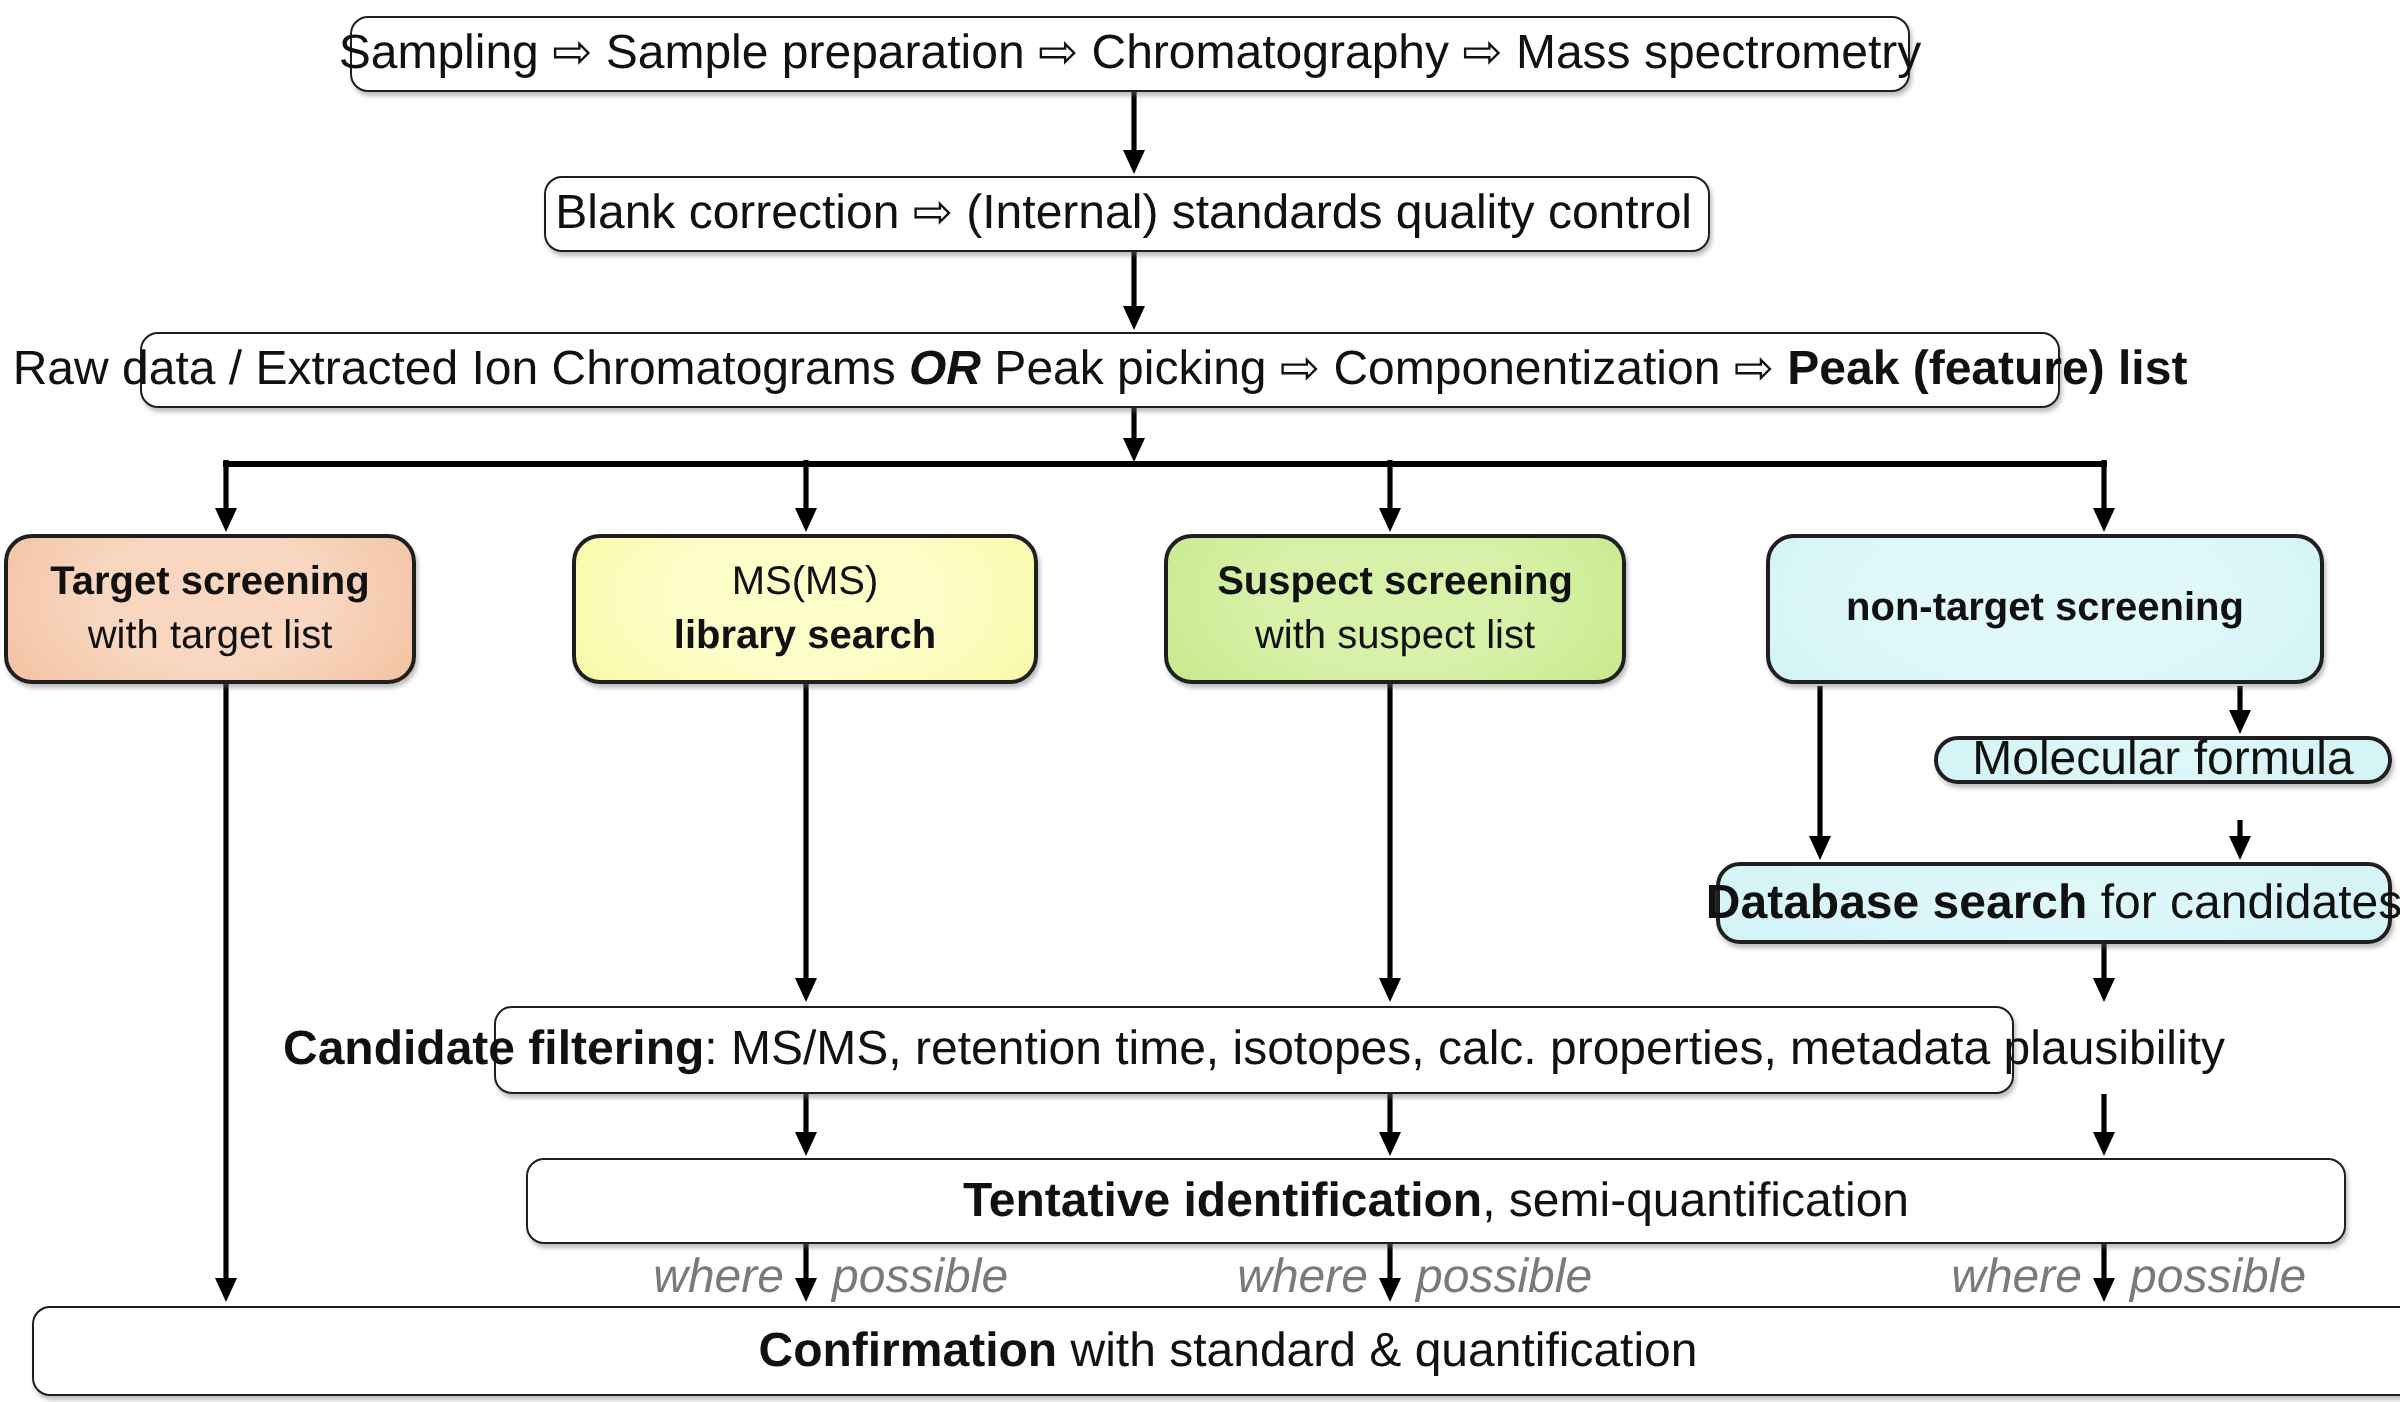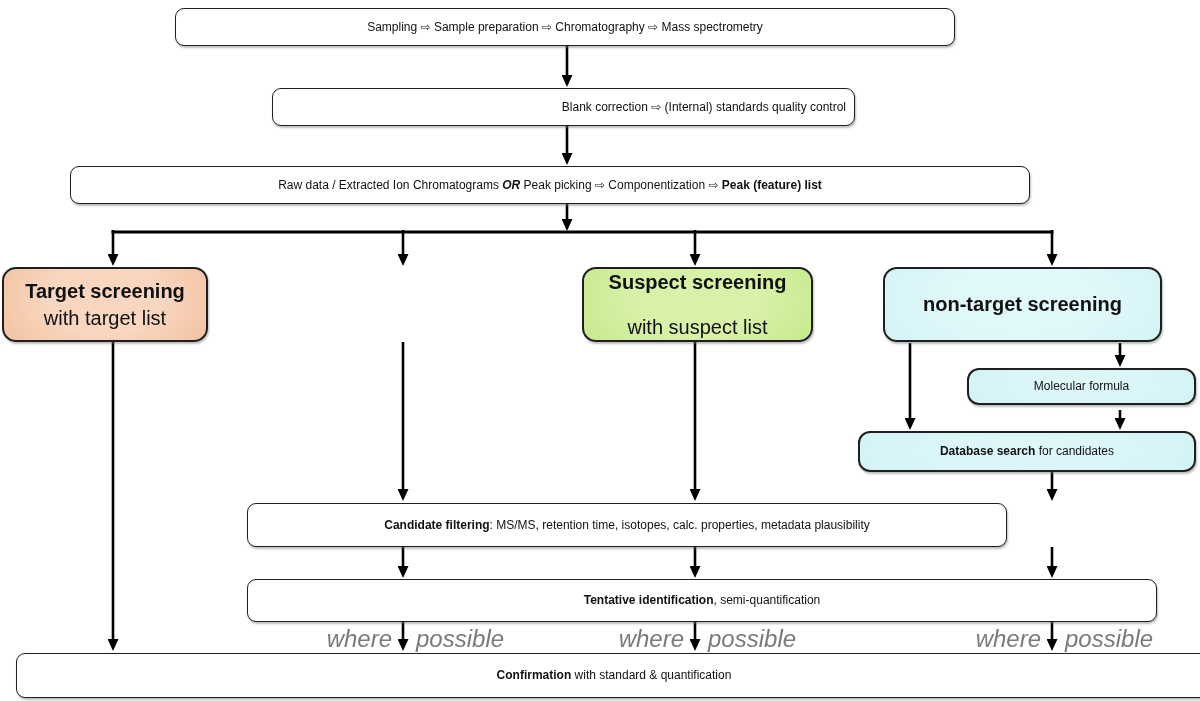--- a/index.html
+++ b/index.html
@@ -4,33 +4,33 @@
 <style>
   html,body{margin:0;padding:0;background:#ffffff;}
   .stage{
     position:relative;width:1200px;height:701px;overflow:hidden;background:#fff;
     font-family:"Liberation Sans","DejaVu Sans",sans-serif;color:var(--text,#111);
   }
   .box{
     position:absolute;box-sizing:border-box;
     border:1.6px solid var(--border,#1f1f1f);border-radius:9px;background:#fff;
     display:flex;align-items:center;justify-content:center;text-align:center;
-    font-size:12px;line-height:1.25;padding:0 8px;
+    font-size:24px;line-height:1.25;padding:0 8px;
     box-shadow:1px 2px 2px rgba(110,110,110,.45);
     white-space:nowrap;
   }
   .box b{font-weight:bold;}
   .box .bi{font-weight:bold;font-style:italic;}
   .pill{
     flex-direction:column;border-radius:14px;border-width:2px;gap:1px;
     font-size:20px;line-height:1.32;white-space:nowrap;
   }
   .pill-target{background:radial-gradient(ellipse 95% 170% at 50% 42%,var(--target-center) 0%,var(--target-center) 30%,var(--target-edge) 100%);}
   .pill-yellow{background:radial-gradient(ellipse 95% 170% at 50% 42%,var(--yellow-center) 0%,var(--yellow-center) 30%,var(--yellow-edge) 100%);}
-  .pill-green{background:radial-gradient(ellipse 95% 170% at 50% 42%,var(--green-center) 0%,var(--green-center) 30%,var(--green-edge) 100%);justify-content:space-between;}
+  .pill-green{background:radial-gradient(ellipse 95% 170% at 50% 42%,var(--green-center) 0%,var(--green-center) 30%,var(--green-edge) 100%);}
   .pill-cyan{background:radial-gradient(ellipse 95% 170% at 50% 42%,var(--cyan-center) 0%,var(--cyan-center) 30%,var(--cyan-edge) 100%);}
   .cyan-flat{background:radial-gradient(ellipse 120% 220% at 50% 45%,var(--cyan-center) 0%,var(--cyan-edge) 100%);border-radius:12px;border-width:2px;}
   .connectors{position:absolute;left:0;top:0;width:1200px;height:701px;}
   .wp{
     position:absolute;font-size:24px;font-style:italic;color:var(--muted-text,#7a7a7a);
     white-space:nowrap;font-weight:500;
   }
   .wp-left{transform:translateX(-100%);}
 </style>
 </head>
@@ -77,43 +77,47 @@
 
   <div class="box" style="left:70px;top:166px;width:960px;height:38px;">
     <span><span>Raw data / Extracted Ion Chromatograms </span><span class="bi">OR</span><span> Peak picking ⇨ Componentization ⇨ </span><b>Peak (feature) list</b></span>
   </div>
 
   <div class="box pill pill-target" style="left:2px;top:267px;width:206px;height:75px;">
     <b>Target screening</b>
     <span>with target list</span>
   </div>
 
+  <div class="box pill pill-yellow" style="left:286px;top:267px;width:233px;height:75px;">
+    <span>MS(MS)</span>
+    <b>library search</b>
+  </div>
 
   <div class="box pill pill-green" style="left:582px;top:267px;width:231px;height:75px;">
     <b>Suspect screening</b>
     <span>with suspect list</span>
   </div>
 
   <div class="box pill pill-cyan" style="left:883px;top:267px;width:279px;height:75px;">
     <b>non-target screening</b>
   </div>
 
-  <div class="box cyan-flat" style="left:967px;top:368px;width:229px;height:37px;">
+  <div class="box cyan-flat" style="left:967px;top:368px;width:229px;height:24px;">
     <span>Molecular formula</span>
   </div>
 
   <div class="box cyan-flat" style="left:858px;top:431px;width:338px;height:41px;">
     <span><b>Database search</b><span> for candidates</span></span>
   </div>
 
   <div class="box" style="left:247px;top:503px;width:760px;height:44px;">
     <span><b>Candidate filtering</b><span>: MS/MS, retention time, isotopes, calc. properties, metadata plausibility</span></span>
   </div>
 
-  <div class="box" style="left:247px;top:579px;width:910px;height:43px;">
+  <div class="box" style="left:263px;top:579px;width:910px;height:43px;">
     <span><b>Tentative identification</b><span>, semi-quantification</span></span>
   </div>
 
   <span class="wp wp-left" style="left:392px;top:625px;">where</span>
   <span class="wp" style="left:416px;top:625px;">possible</span>
   <span class="wp wp-left" style="left:684px;top:625px;">where</span>
   <span class="wp" style="left:708px;top:625px;">possible</span>
   <span class="wp wp-left" style="left:1041px;top:625px;">where</span>
   <span class="wp" style="left:1065px;top:625px;">possible</span>
 

